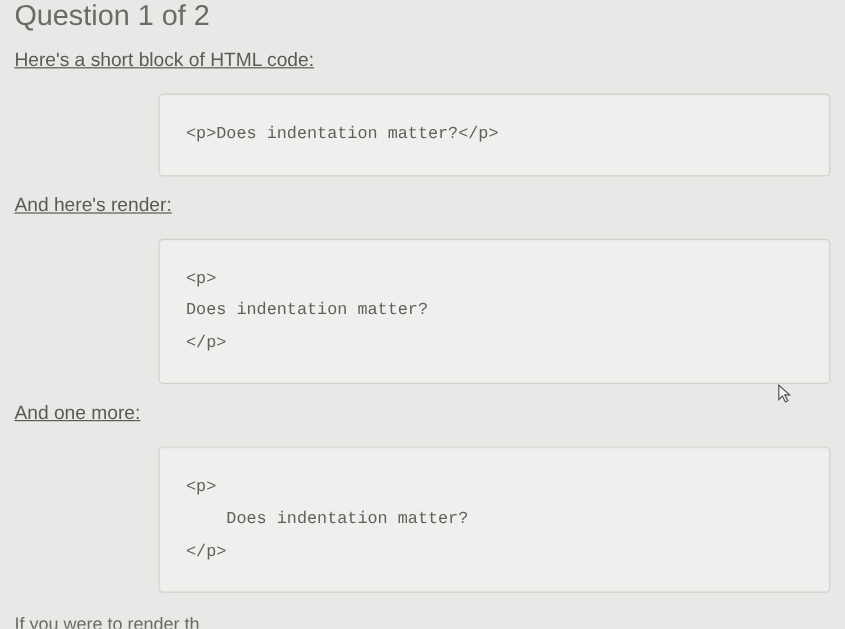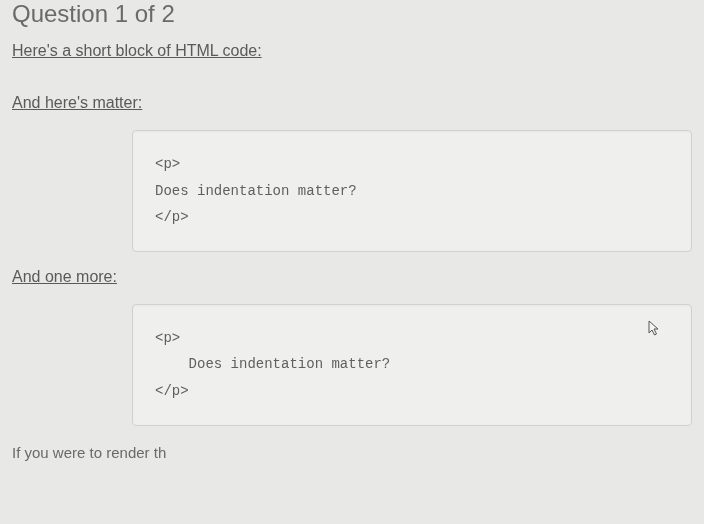--- a/index.html
+++ b/index.html
@@ -60,24 +60,25 @@
 </style>
 </head>
 <body>
 
 <div class="page">
 
   <h1 class="question-header">Question 1 of 2</h1>
 
   <p class="prompt-text">Here's a short block of HTML code:</p>
 
+  <div class="code-block">&lt;p&gt;Does indentation matter?&lt;/p&gt;</div>
 
   <div class="section-gap"></div>
 
-  <p class="prompt-text">And here's matter:</p>
+  <p class="prompt-text">And here's render:</p>
 
   <div class="code-block">&lt;p&gt;
 Does indentation matter?
 &lt;/p&gt;</div>
 
   <div class="section-gap"></div>
 
   <p class="prompt-text">And one more:</p>
 
   <div class="code-block">&lt;p&gt;

